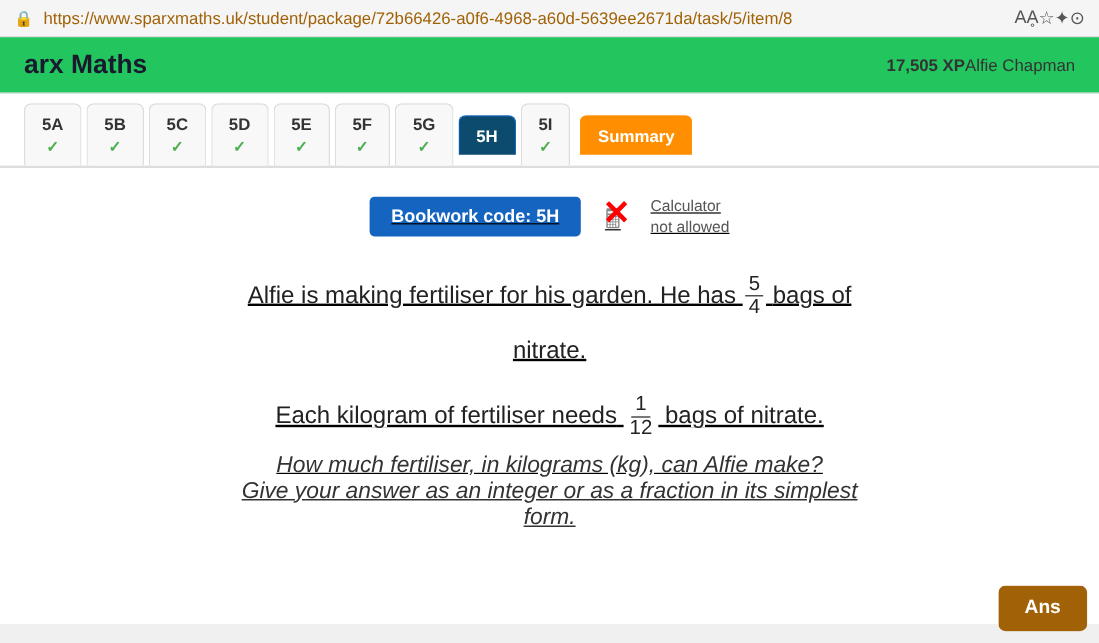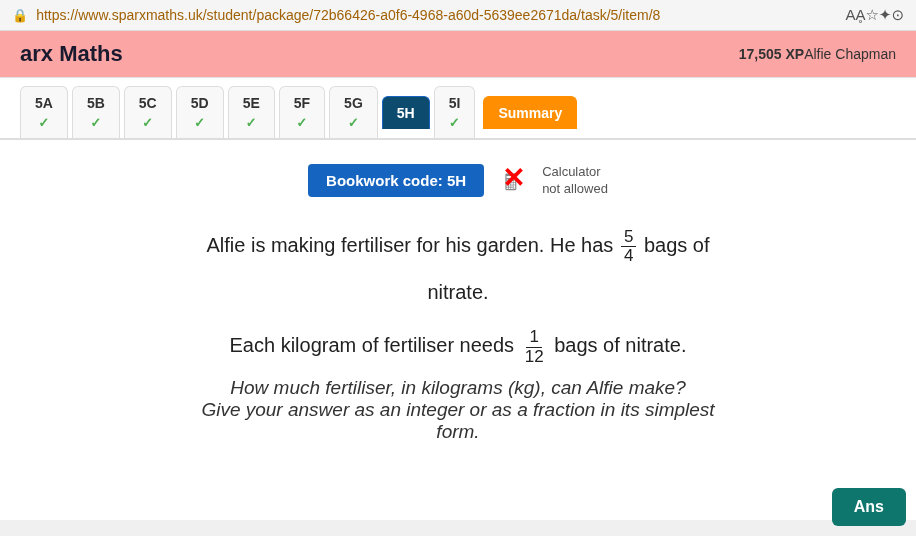--- a/index.html
+++ b/index.html
@@ -32,21 +32,21 @@
       flex: 1;
     }
     .browser-icons {
       display: flex;
       color: #555;
       font-size: 15px;
     }
 
     
     .app-header {
-      background: #fca5a5;
+      background: #22c55e;
       padding: 10px 20px;
       display: flex;
       align-items: center;
       justify-content: space-between;
       border-bottom: 1px solid #e0e0e0;
     }
     .app-title {
       font-size: 22px;
       font-weight: bold;
       color: #1a1a2e;
@@ -104,20 +104,21 @@
       color: white;
       border-color: #ff8f00;
       margin-left: 4px;
     }
 
     
     .main-content {
       background: white;
       padding: 24px 17px;
       min-height: 380px;
+      text-decoration: underline;
     }
 
     
     .bookwork-bar {
       display: flex;
       align-items: center;
       gap: 20px;
       margin-bottom: 30px;
       justify-content: center;
     }
@@ -194,21 +195,21 @@
       color: #333;
     }
 
     
     .ans-area {
       position: fixed;
       bottom: 10px;
       right: 10px;
     }
     .ans-btn {
-      background: #0f766e;
+      background: #a16207;
       color: white;
       padding: 10px 22px;
       border-radius: 6px;
       font-size: 16px;
       font-weight: bold;
       cursor: pointer;
       border: none;
     }
   </style>
 </head>

